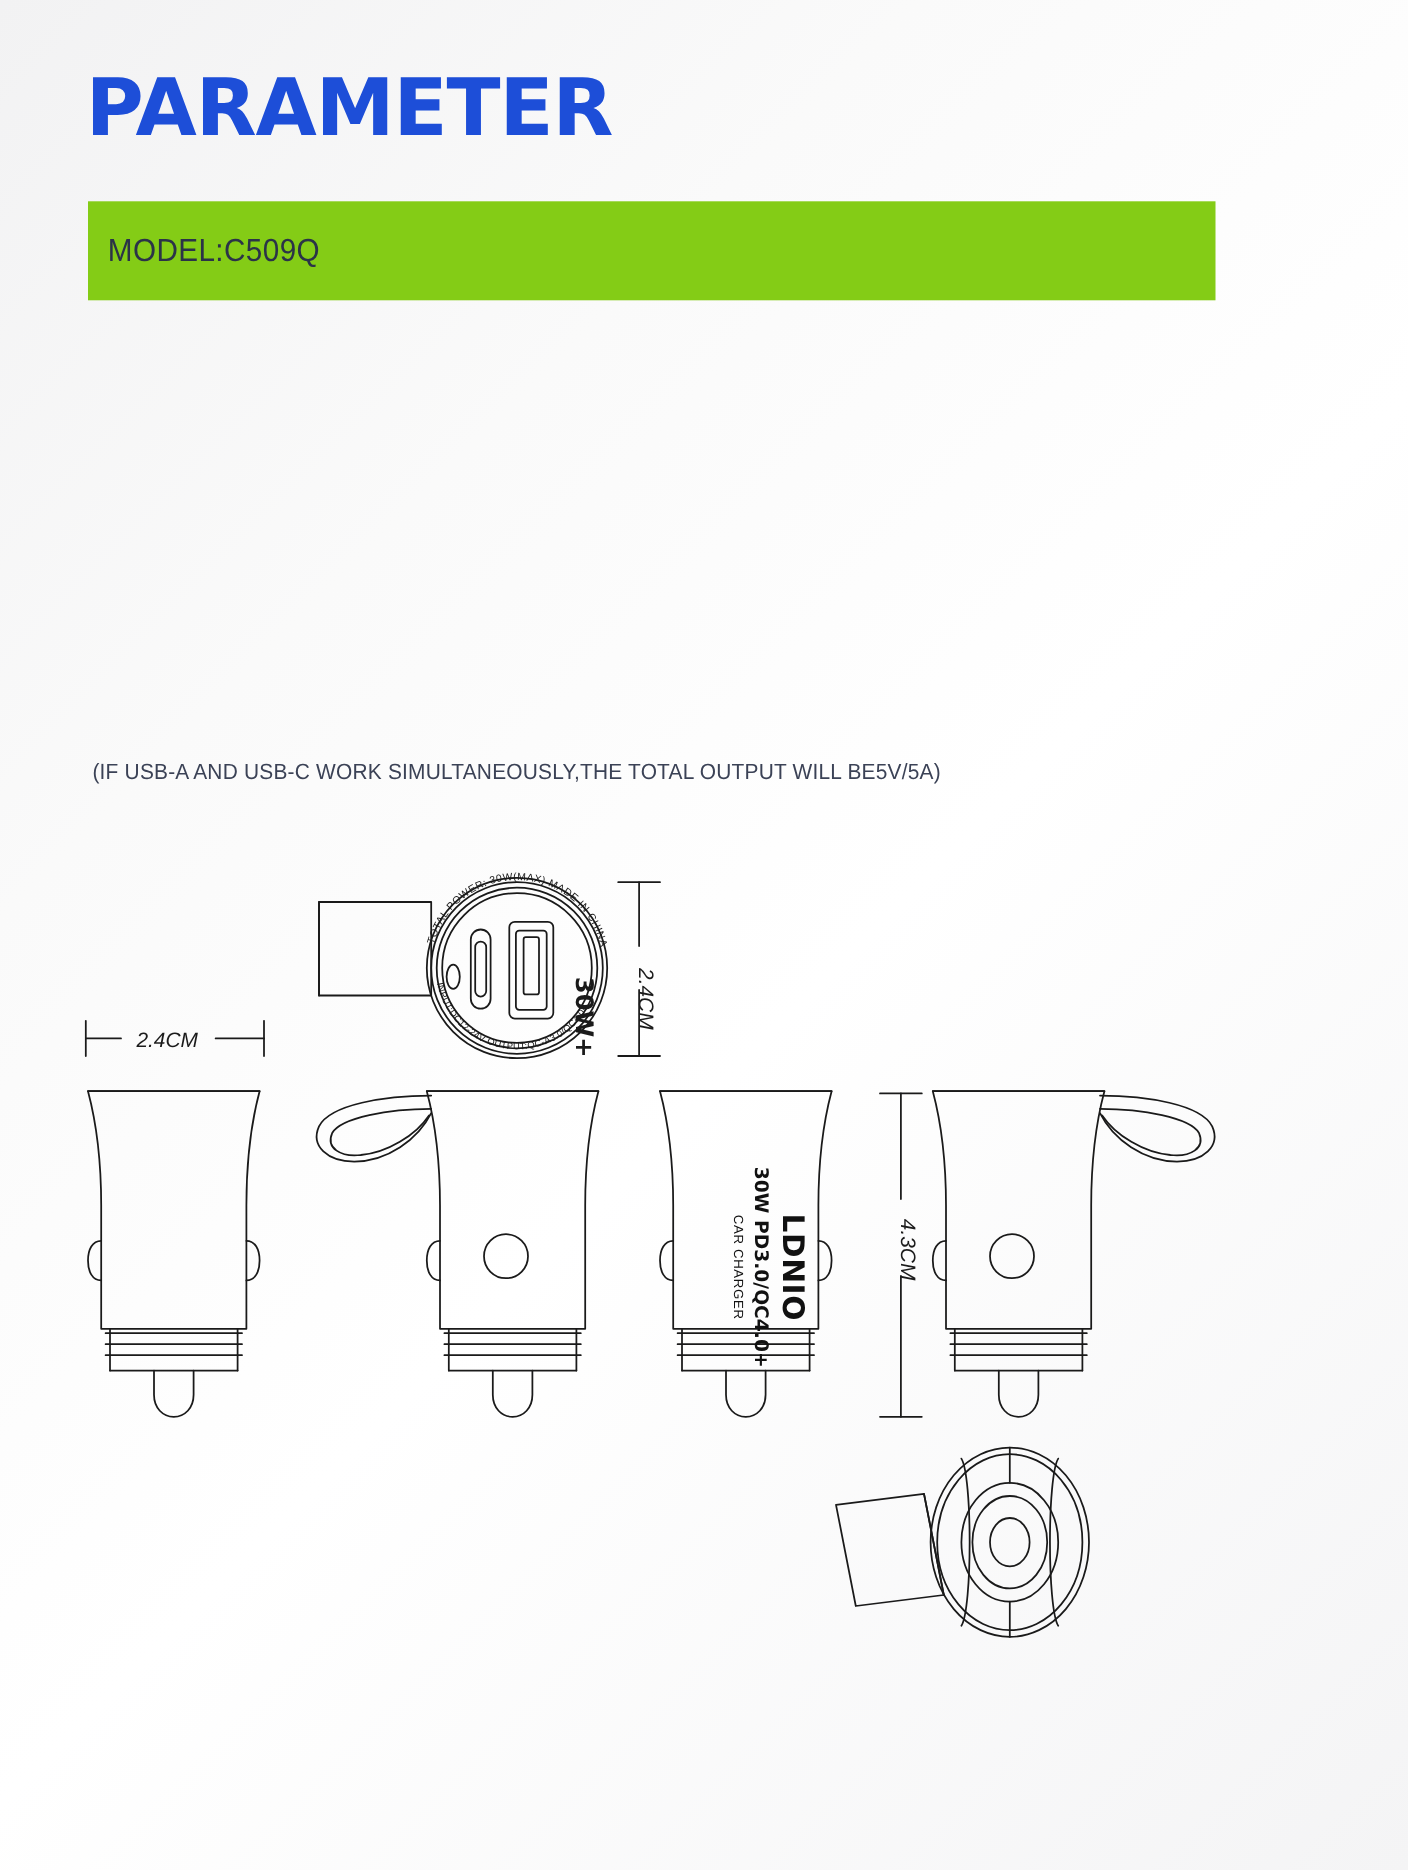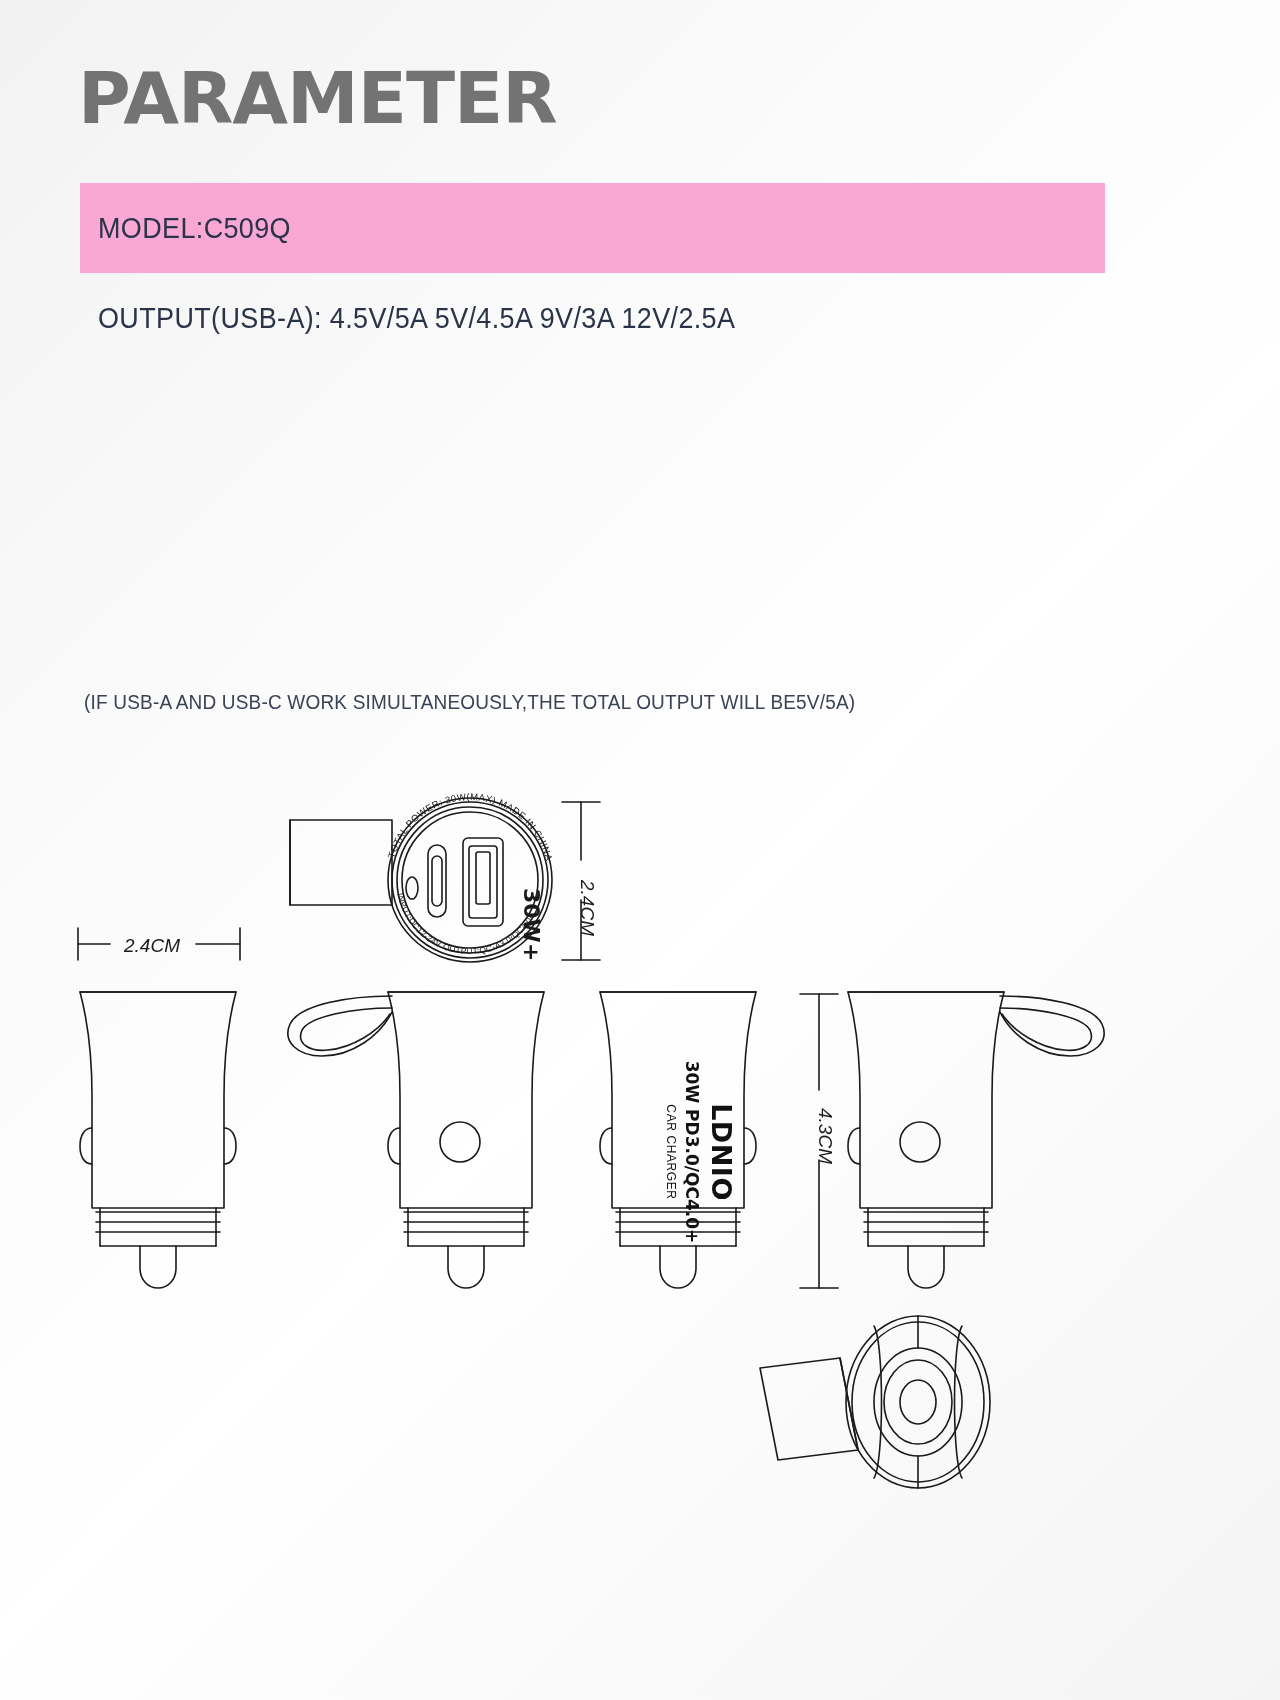--- a/index.html
+++ b/index.html
@@ -16,41 +16,41 @@
   }
 
   
   .page-title {
     position: absolute;
     left: 78px;
     top: 62px;
     font-size: 72px;
     font-weight: bold;
     letter-spacing: -1px;
-    color: #737373;
+    color: #1d4ed8;
     font-family: "DejaVu Sans", sans-serif;
     line-height: 1;
   }
 
   
   .spec-table {
     position: absolute;
     left: 80px;
     top: 183px;
     width: 1025px;
   }
   .spec-row {
     height: 90px;
     display: flex;
     align-items: center;
     box-sizing: border-box;
     padding-left: 18px;
   }
   .spec-row.shaded {
-    background: #f9a8d4;
+    background: #84cc16;
   }
   .spec-row.plain {
     background: transparent;
   }
   .spec-text {
     font-size: 29px;
     color: #2b3348;
     font-family: "Liberation Sans", sans-serif;
     font-weight: 300;
     letter-spacing: 0.4px;
@@ -89,23 +89,20 @@
   }
 </style>
 </head>
 <body>
 
 <div class="page-title">PARAMETER</div>
 
 <div class="spec-table">
   <div class="spec-row shaded">
     <span class="spec-text">MODEL:C509Q</span>
-  </div>
-  <div class="spec-row plain">
-    <span class="spec-text">OUTPUT(USB-A): 4.5V/5A  5V/4.5A  9V/3A   12V/2.5A</span>
   </div>
 </div>
 
 <div class="footnote">(IF USB-A AND USB-C WORK SIMULTANEOUSLY,THE TOTAL OUTPUT WILL BE5V/5A)</div>
 
 <div class="diagram">
 <svg width="1280" height="940" viewBox="0 0 1280 940" xmlns="http://www.w3.org/2000/svg">
   <defs>
     <path id="arcTop" d="M 392,118 A 78,78 0 0 1 548,118" fill="none"></path>
     <path id="arcBot" d="M 396,120 A 74,74 0 0 0 544,120" fill="none"></path>

